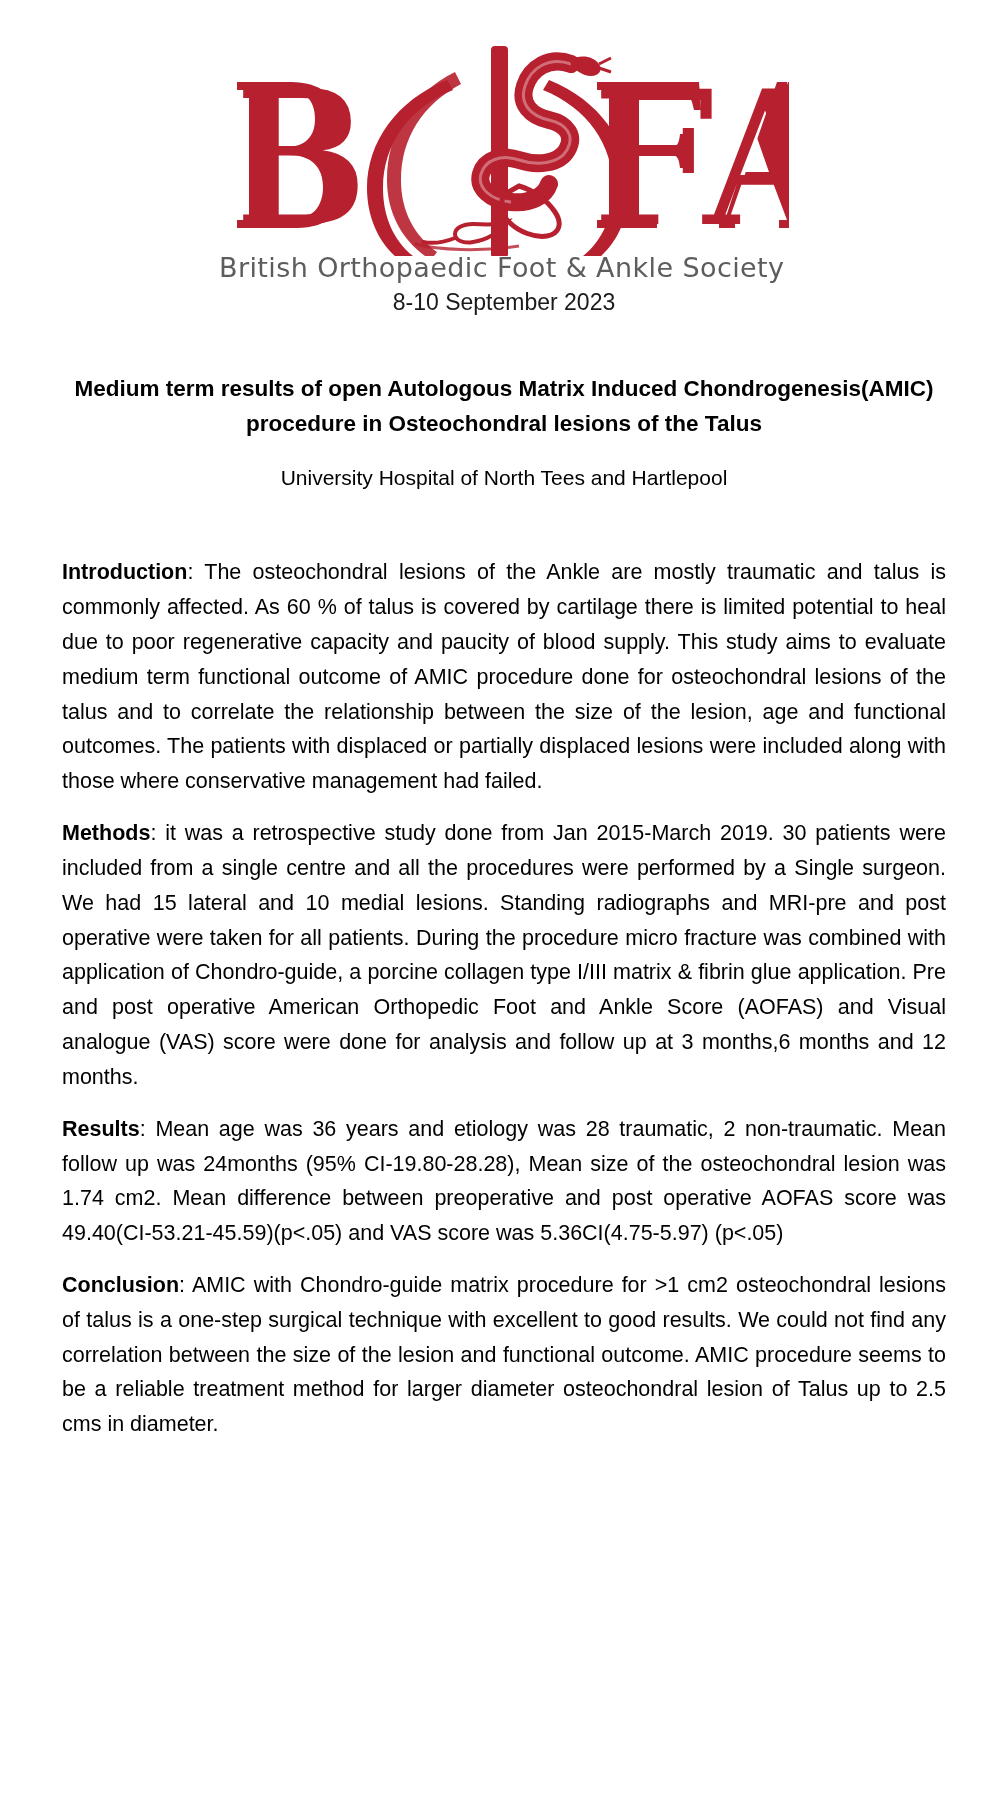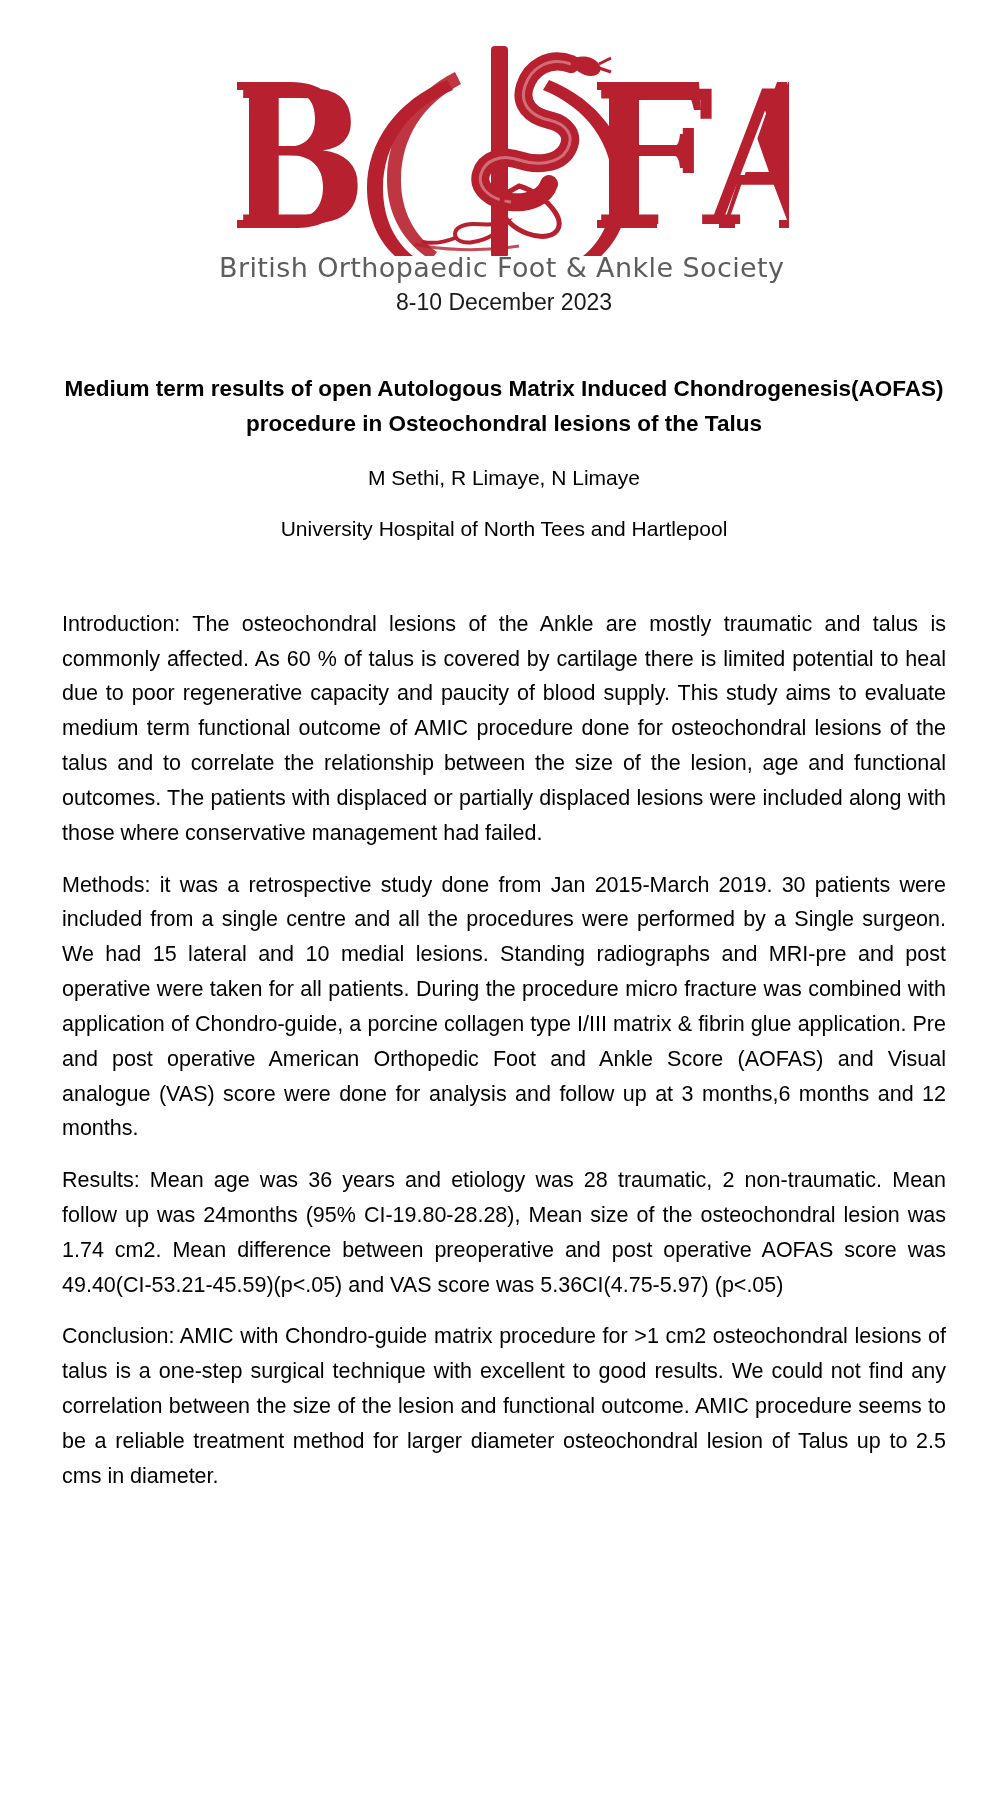--- a/index.html
+++ b/index.html
@@ -94,21 +94,21 @@
     font-size: 21.5px;
     line-height: 1.62;
     text-align: justify;
     text-justify: inter-word;
     margin: 0 0 17px 0;
     color: #000;
     hyphens: none;
   }
   .para:last-child { margin-bottom: 7px; }
   .sec-label {
-    font-weight: normal;
+    font-weight: bold;
   }
 </style>
 </head>
 <body>
 
 <div class="page">
 
   <div class="logo-block">
     <div class="logo-wrap">
 
@@ -164,26 +164,25 @@
           <path d="M196 220 C220 226 260 228 300 222" fill="none" stroke="#b7202e" stroke-width="3" opacity="0.8"></path>
         </g>
 
         <text x="14" y="200" font-family="DejaVu Serif, serif" font-size="185" fill="#b7202e" font-weight="400">B</text>
         <text x="372" y="200" font-family="DejaVu Serif, serif" font-size="185" fill="#b7202e" font-weight="400">FAS</text>
       </svg>
 
       <div class="logo-tagline">British Orthopaedic Foot &amp; Ankle Society</div>
     </div>
 
-    <div class="conf-date">8-10 December 2023</div>
+    <div class="conf-date">8-10 September 2023</div>
   </div>
 
   <div class="title-block">
-    <h1 class="paper-title">Medium term results of open Autologous Matrix Induced Chondrogenesis(AOFAS) procedure in Osteochondral lesions of the Talus</h1>
-    <div class="authors">M Sethi, R Limaye, N Limaye</div>
+    <h1 class="paper-title">Medium term results of open Autologous Matrix Induced Chondrogenesis(AMIC) procedure in Osteochondral lesions of the Talus</h1>
     <div class="affiliation">University Hospital of North Tees and Hartlepool</div>
   </div>
 
   <div class="abstract">
 
     <p class="para">
       <span class="sec-label">Introduction</span><span>: </span><span>The osteochondral lesions of the Ankle are mostly traumatic and talus is commonly affected. As 60 % of talus is covered by cartilage there is limited potential to heal due to poor regenerative capacity and paucity of blood supply. This study aims to evaluate medium term functional outcome of AMIC procedure done for osteochondral lesions of the talus and to correlate the relationship between the size of the lesion, age and functional outcomes. The patients with displaced or partially displaced lesions were included along with those where conservative management had failed.</span>
     </p>
 
     <p class="para">

